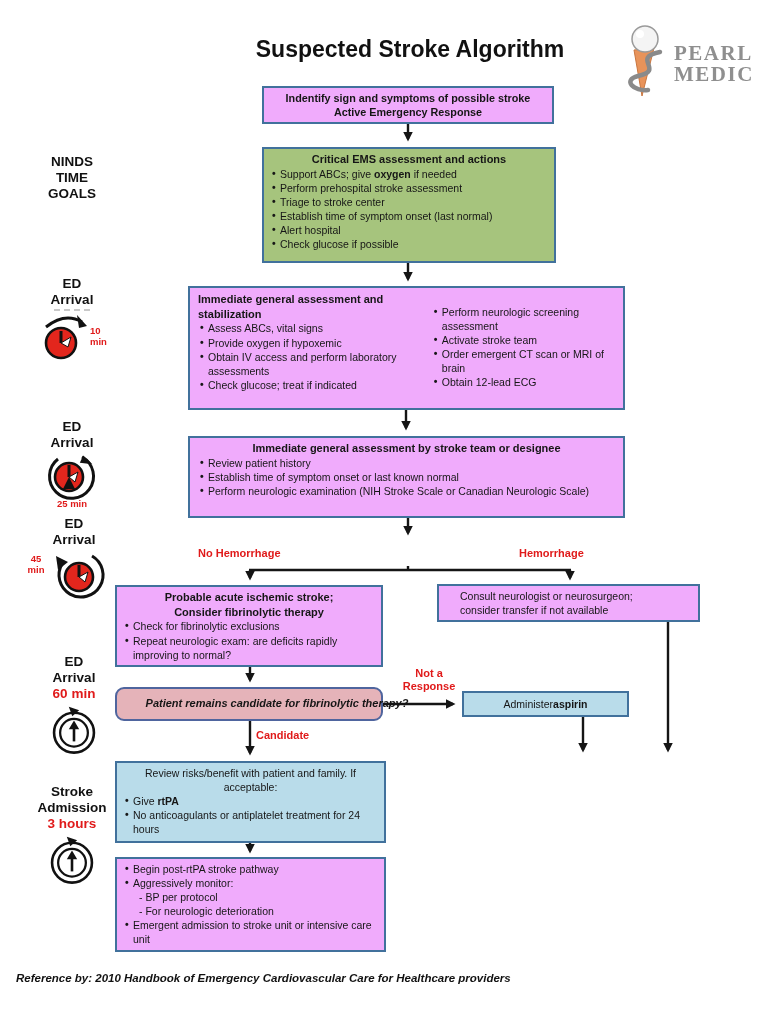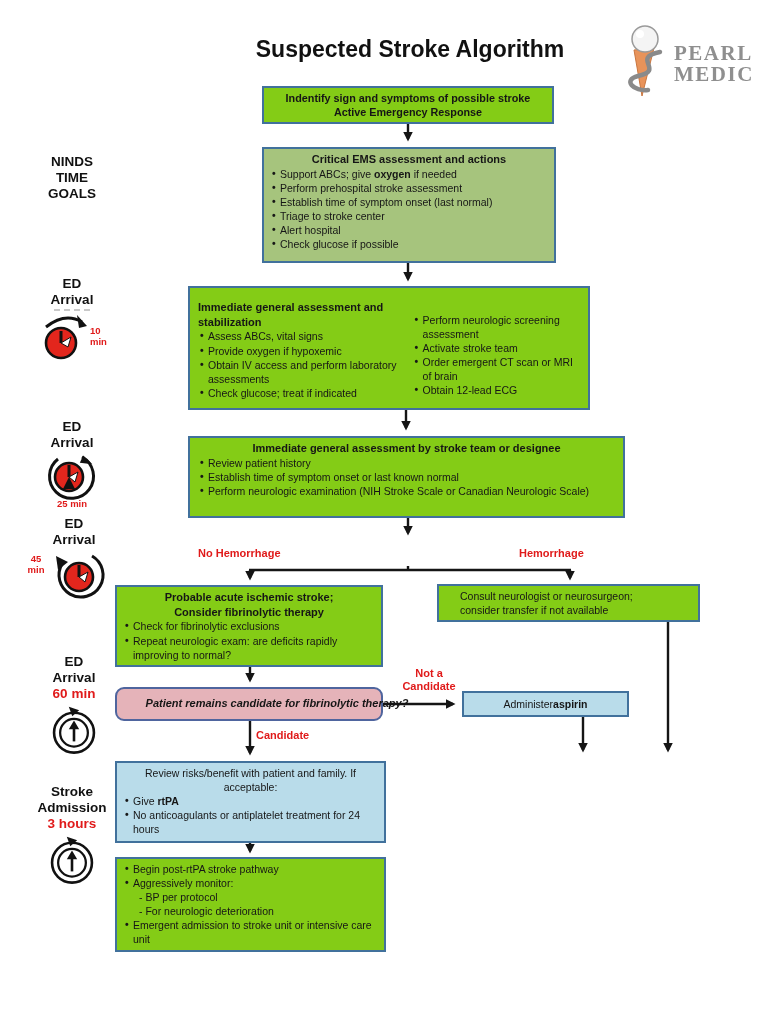--- a/index.html
+++ b/index.html
@@ -5,21 +5,21 @@
   html,body{margin:0;padding:0;background:#fff;}
   .canvas{position:relative;width:768px;height:1024px;background:#fff;
           font-family:"Liberation Sans",sans-serif;color:#1a1a1a;overflow:hidden;}
   .title{position:absolute;left:190px;top:36px;width:440px;text-align:center;
          font-size:23px;font-weight:bold;color:#111;}
   
   .logo{position:absolute;left:608px;top:24px;width:156px;display:flex;align-items:center;gap:2px;}
   .logo-text{font-family:"Liberation Serif",serif;color:#8F8F8F;font-size:21px;
              line-height:1.02;letter-spacing:1.5px;font-weight:bold;}
   
-  .box{position:absolute;box-sizing:border-box;border:2px solid #41719C;background:#84cc16;
+  .box{position:absolute;box-sizing:border-box;border:2px solid #41719C;background:#f0abfc;
        font-size:10.5px;line-height:1.34;color:#161616;}
   .green{background:#A6C47D;}
   .blue{background:#B9DCEA;}
   .pinkround{background:#E5B3B9;border-color:#4F659E;border-radius:9px;}
   .bt{font-weight:bold;text-align:center;}
   .pad{padding:3px 6px;}
   .li{position:relative;padding-left:10px;}
   .li::before{content:"\2022";position:absolute;left:2px;top:-1px;font-weight:bold;}
   .sub{padding-left:16px;}
   .cols{display:flex;gap:10px;}
@@ -157,27 +157,27 @@
 
   <div class="box pad" style="left:262px;top:86px;width:292px;height:38px;">
     <div class="bt" style="font-size:10.8px;">Indentify sign and symptoms of possible stroke</div>
     <div class="bt" style="font-size:10.8px;">Active Emergency Response</div>
   </div>
 
   <div class="box green" style="left:262px;top:147px;width:294px;height:116px;padding:3px 6px;">
     <div class="bt" style="font-size:11px;">Critical EMS  assessment and actions</div>
     <div class="li"><span>Support ABCs; give </span><b>oxygen</b><span> if needed</span></div>
     <div class="li">Perform prehospital stroke assessment</div>
+    <div class="li">Triage to stroke center</div>
     <div class="li">Establish time of symptom onset (last normal)</div>
-    <div class="li">Triage to stroke center</div>
     <div class="li">Alert hospital</div>
     <div class="li">Check glucose if possible</div>
   </div>
 
-  <div class="box cols" style="left:188px;top:286px;width:402px;height:124px;padding:12px 8px;">
+  <div class="box cols" style="left:188px;top:286px;width:437px;height:124px;padding:4px 8px;">
     <div style="width:55%;">
       <div style="font-weight:bold;font-size:11px;">Immediate general assessment and stabilization</div>
       <div class="li">Assess ABCs, vital signs</div>
       <div class="li">Provide oxygen if hypoxemic</div>
       <div class="li">Obtain IV access and perform laboratory  assessments</div>
       <div class="li">Check glucose; treat if indicated</div>
     </div>
     <div style="width:45%;padding-top:13px;">
       <div class="li">Perform neurologic screening assessment</div>
       <div class="li">Activate stroke team</div>
@@ -204,21 +204,21 @@
   </div>
 
   <div class="box" style="left:437px;top:584px;width:263px;height:38px;padding:3px 21px;">
     <div>Consult neurologist or neurosurgeon;</div>
     <div>consider transfer if not available</div>
   </div>
 
   <div class="box pinkround" style="left:115px;top:687px;width:268px;height:34px;">
     <div class="qtext" style="padding:0 28px;">Patient remains candidate for fibrinolytic therapy?</div>
   </div>
-  <div class="rlab" style="left:394px;top:667px;width:70px;text-align:center;">Not a Candidate</div>
+  <div class="rlab" style="left:394px;top:667px;width:70px;text-align:center;">Not a Response</div>
   <div class="rlab" style="left:256px;top:729px;">Candidate</div>
 
   <div class="box blue" style="left:462px;top:691px;width:167px;height:26px;display:flex;align-items:center;justify-content:center;">
     <span>Administer </span>
       <b>aspirin</b>
   </div>
 
   <div class="box blue" style="left:115px;top:761px;width:271px;height:82px;padding:3px 6px;">
     <div style="text-align:center;">Review risks/benefit with patient and family. If acceptable:</div>
     <div class="li"><span>Give </span><b>rtPA</b></div>
@@ -227,14 +227,15 @@
 
 
   <div class="box" style="left:115px;top:857px;width:271px;height:95px;padding:3px 6px;">
     <div class="li">Begin post-rtPA stroke pathway</div>
     <div class="li">Aggressively monitor:</div>
     <div class="sub">- BP per protocol</div>
     <div class="sub">- For neurologic deterioration</div>
     <div class="li">Emergent admission to stroke unit or intensive care unit</div>
   </div>
 
+  <div class="footer">Reference by: 2010  Handbook of  Emergency Cardiovascular Care for Healthcare providers</div>
 
 </div>
 
 </body></html>

